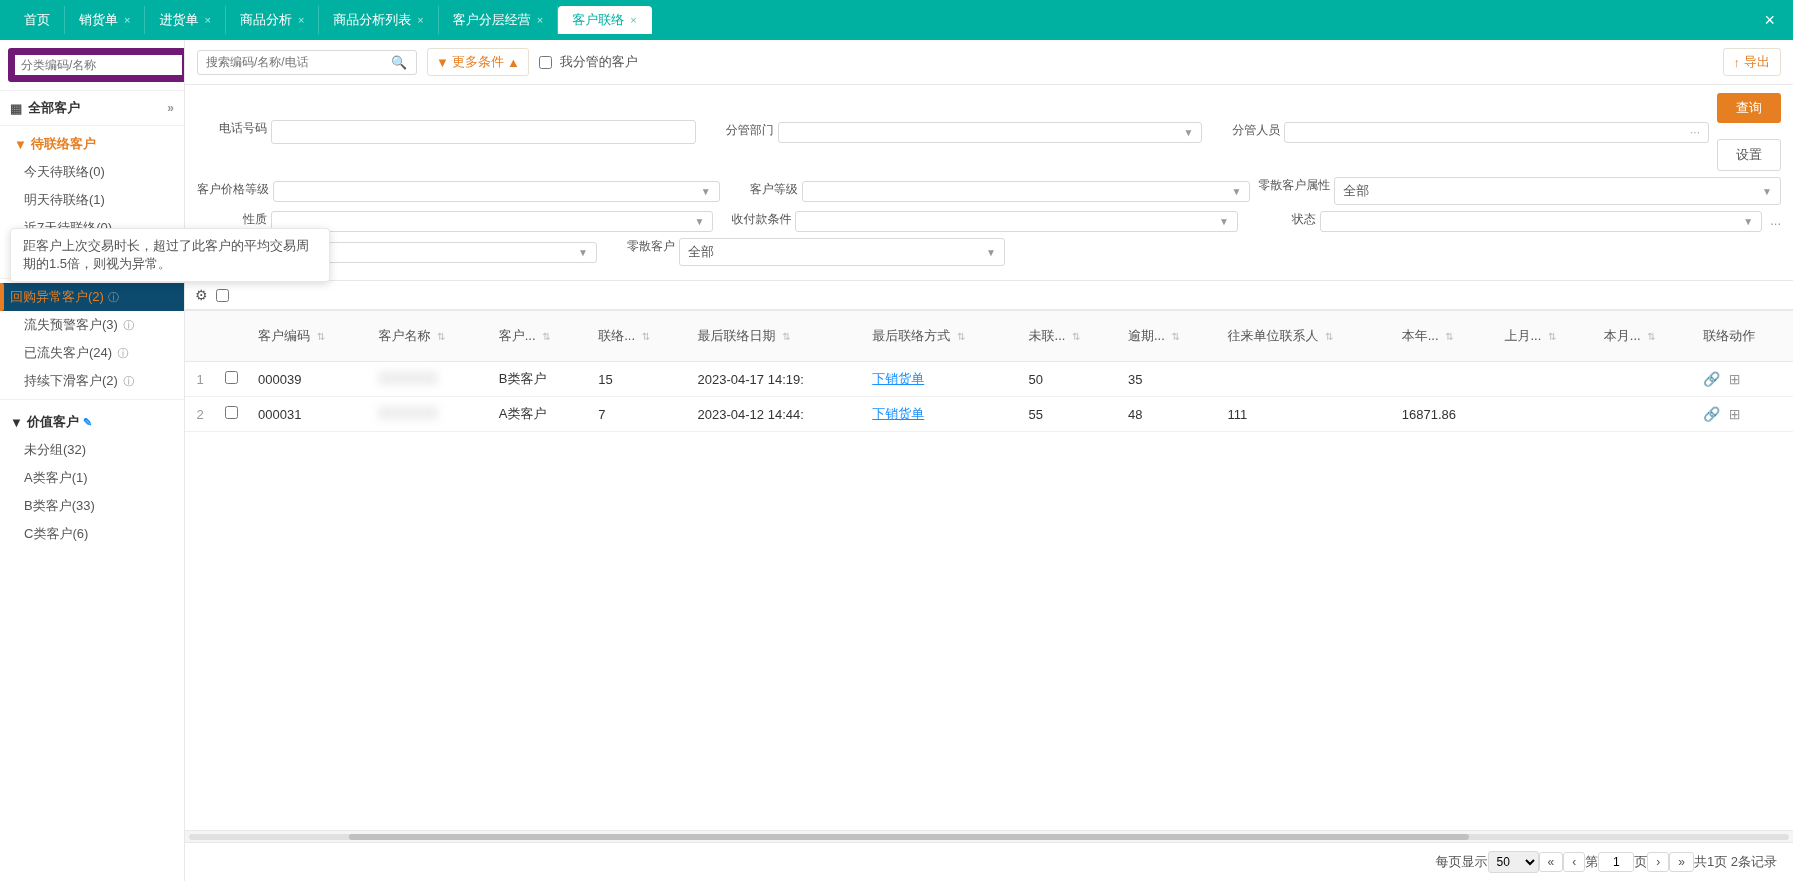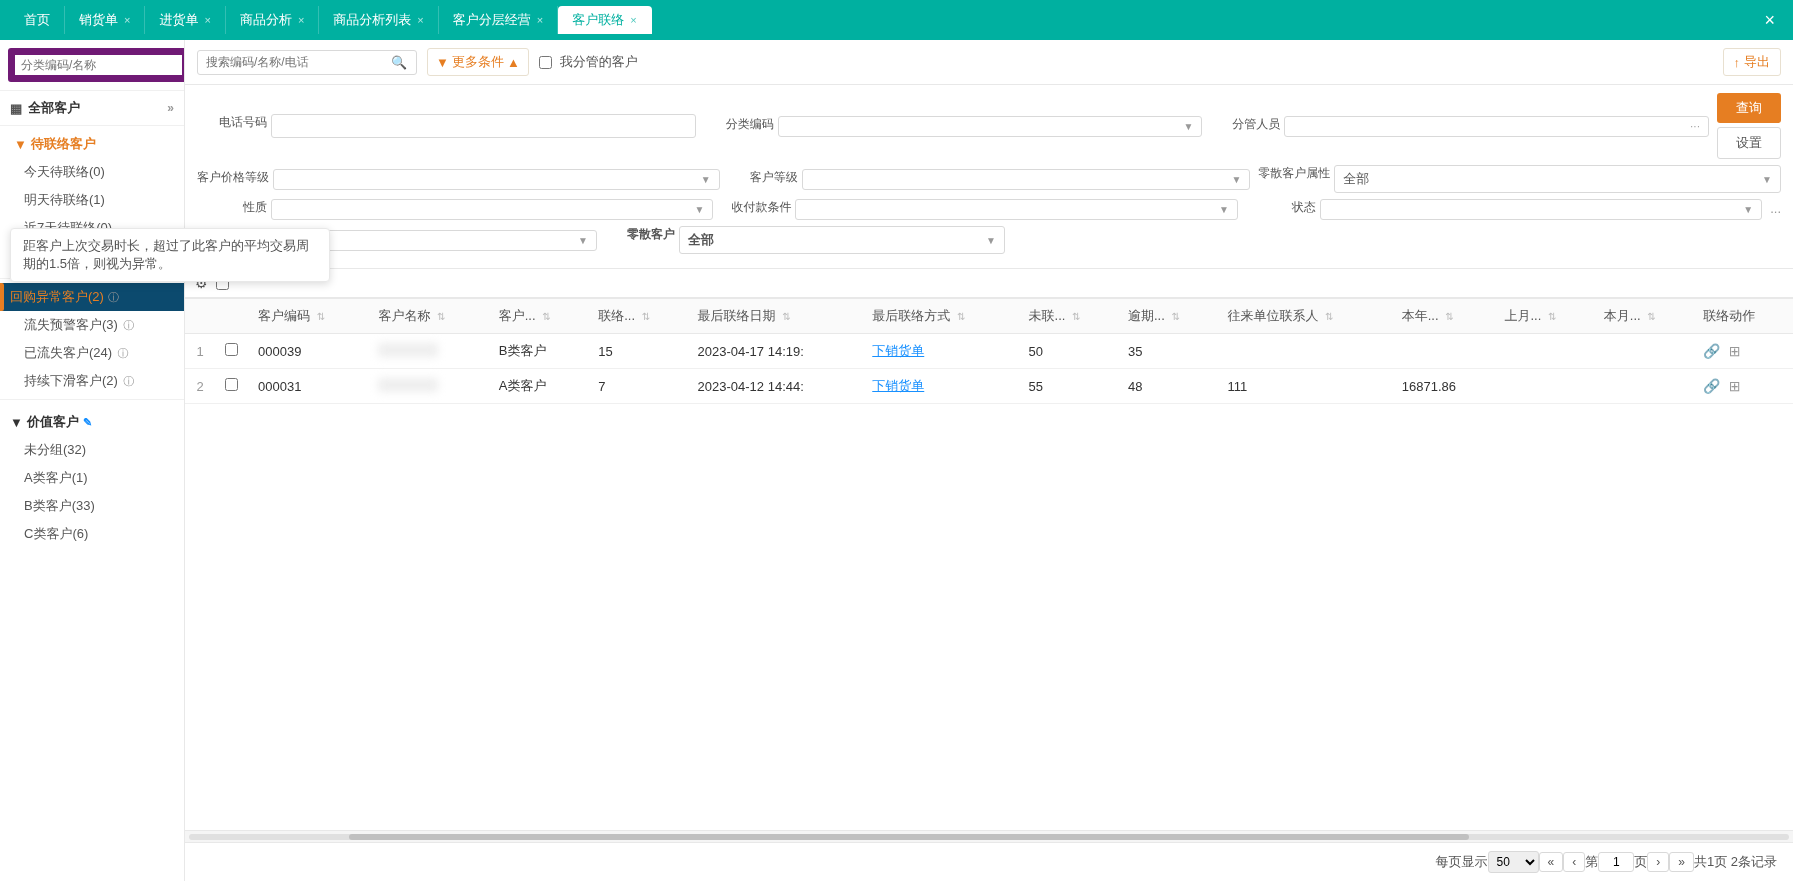--- a/index.html
+++ b/index.html
@@ -118,36 +118,36 @@
       font-size: 12px; outline: none;
     }
     .query-btn {
       background: #e67e22; color: #fff; border: none; border-radius: 3px;
       padding: 6px 18px; cursor: pointer; font-size: 13px; white-space: nowrap;
     }
     .settings-btn {
       background: #fff; color: #555; border: 1px solid #d9d9d9; border-radius: 3px;
       padding: 6px 18px; cursor: pointer; font-size: 13px; white-space: nowrap;
     }
-    .filter-btns { display: flex; flex-direction: column; gap: 4px; }
+    .filter-btns { display: flex; flex-direction: column; gap: 16px; }
     .filter-dots { color: #999; cursor: pointer; align-self: flex-end; margin-bottom: 4px; }
 
     
     .table-area {
       flex: 1; overflow: auto; background: #fff; margin: 0; display: flex; flex-direction: column;
     }
     .table-toolbar {
       display: flex; align-items: center; padding: 6px 10px; background: #fff;
       border-bottom: 1px solid #e8e8e8; gap: 8px;
     }
     .table-container { flex: 1; overflow: auto; }
     table { width: 100%; border-collapse: collapse; font-size: 12px; }
     th {
       background: #fafafa; border-bottom: 1px solid #e8e8e8; border-top: 1px solid #e8e8e8;
-      padding: 8px 10px; color: #555; font-weight: normal; white-space: nowrap;
+      padding: 16px 10px; color: #555; font-weight: normal; white-space: nowrap;
       text-align: left; position: sticky; top: 0; z-index: 1;
     }
     th .sort-icon { color: #bbb; margin-left: 3px; font-size: 10px; }
     td {
       padding: 8px 10px; border-bottom: 1px solid #f0f0f0; color: #333;
       white-space: nowrap;
     }
     .td-link { color: #1890ff; text-decoration: underline; cursor: pointer; }
     .td-actions { display: flex; gap: 8px; align-items: center; }
     .td-action-icon { color: #999; cursor: pointer; font-size: 14px; }
@@ -334,21 +334,21 @@
     </div>
 
     <div class="filter-grid">
 
       <div class="filter-row">
         <div class="filter-item">
           <span class="filter-label">电话号码</span>
           <input class="filter-input" type="text" style="">
         </div>
         <div class="filter-item">
-          <span class="filter-label">分类编码</span>
+          <span class="filter-label">分管部门</span>
           <div class="filter-select">
             <span></span>
             <span class="arrow">▼</span>
           </div>
         </div>
         <div class="filter-item">
           <span class="filter-label">分管人员</span>
           <div class="filter-select">
             <span></span>
             <span class="arrow">···</span>
@@ -410,21 +410,21 @@
       </div>
 
       <div class="filter-row">
         <div class="filter-item" style="max-width:400px;">
           <span class="filter-label">客户类型</span>
           <div class="filter-select">
             <span></span>
             <span class="arrow">▼</span>
           </div>
         </div>
-        <div class="filter-item" style="max-width:400px;font-weight:bold;">
+        <div class="filter-item" style="max-width:400px;">
           <span class="filter-label">零散客户</span>
           <div class="filter-select">
             <span>全部</span>
             <span class="arrow">▼</span>
           </div>
         </div>
       </div>
     </div>
 
     <div class="table-area">

